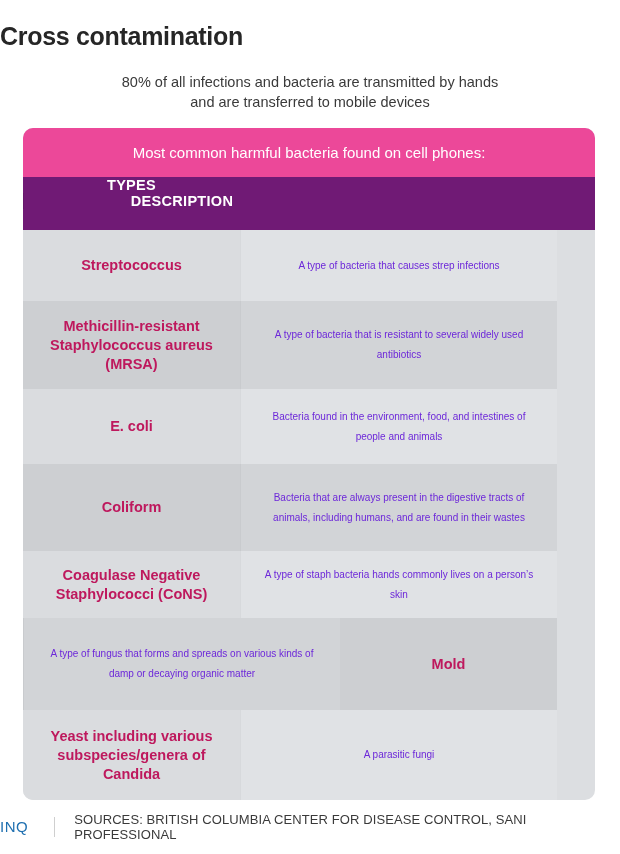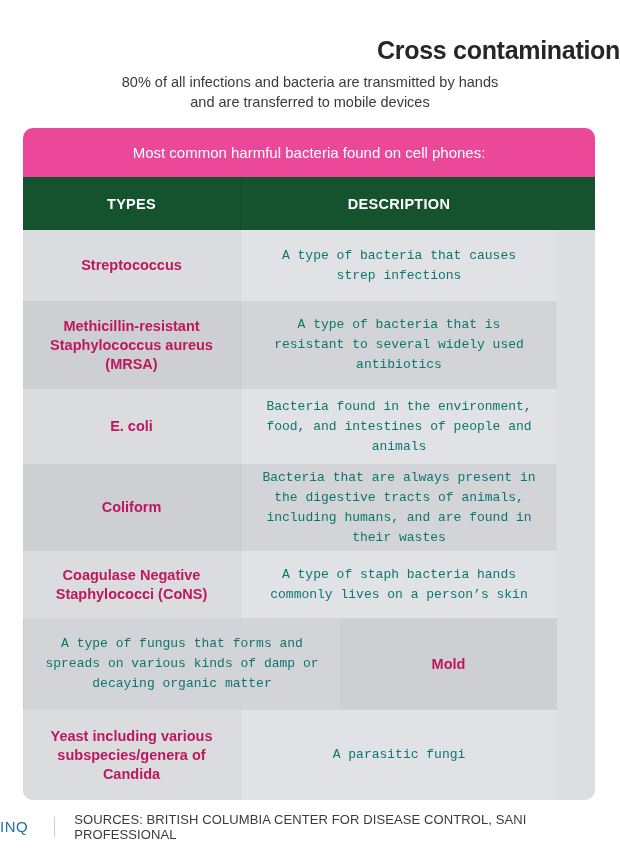--- a/index.html
+++ b/index.html
@@ -4,22 +4,22 @@
   <style>
     * { box-sizing: border-box; margin: 0; padding: 0; }
     html, body {
       width: 620px; height: 854px; background: #ffffff; overflow: hidden;
       font-family: "Liberation Sans", "DejaVu Sans", sans-serif;
       color: #2b2b2b;
     }
     .page { position: relative; width: 620px; height: 854px; }
     .title {
       position: absolute; top: 22px; left: 0; width: 620px;
-      text-align: right; font-size: 25px; font-weight: bold;
-      color: #262626; letter-spacing: -0.3px; margin-top: 14px;
+      text-align: left; font-size: 25px; font-weight: bold;
+      color: #262626; letter-spacing: -0.3px;
     }
     .subtitle {
       position: absolute; top: 72px; left: 0; width: 620px;
       text-align: center; font-size: 14.5px; line-height: 20px;
       color: #3a3a3a;
     }
     .card {
       position: absolute; left: 23px; top: 128px; width: 572px; height: 672px;
       border-radius: 10px; overflow: hidden;
       background: #dcdee1;
@@ -28,28 +28,28 @@
       height: 49px; background: #ec4899; color: #ffffff;
       font-size: 15px; text-align: center; line-height: 49px;
     }
     .row { display: flex; width: 100%; }
     .cell {
       display: flex; align-items: center; justify-content: center;
       text-align: center;
     }
     .cell.left { width: 217px; }
     .cell.right { width: 317px; border-left: 1px solid rgba(0,0,0,0.04); }
-    .header-row { height: 53px; background: #14532d; }
+    .header-row { height: 53px; background: #701a75; flex-direction: column; }
     .header-row .cell { color: #ffffff; font-weight: bold; font-size: 14.5px; letter-spacing: 0.3px; }
     .header-row .cell.right { border-left: 1px solid rgba(0,0,0,0.08); }
     .data-row .cell.left {
       font-weight: bold; font-size: 14.5px; line-height: 19px; color: #be185d; padding: 0 10px;
     }
     .data-row .cell.right {
-      font-size: 13px; line-height: 20px; color: #0f766e; padding: 0 20px; font-family: Liberation Mono, monospace;
+      font-size: 10px; line-height: 20px; color: #6d28d9; padding: 0 20px;
     }
     .data-row.light .cell.left { background: #dadcdf; }
     .data-row.light .cell.right { background: #e0e2e5; }
     .data-row.dark .cell.left { background: #cdcfd2; }
     .data-row.dark .cell.right { background: #d2d4d7; }
     .footer {
       position: absolute; top: 814px; left: 0; width: 620px; height: 26px;
       display: flex; align-items: center; justify-content: center;
     }
     .footer .logo {

